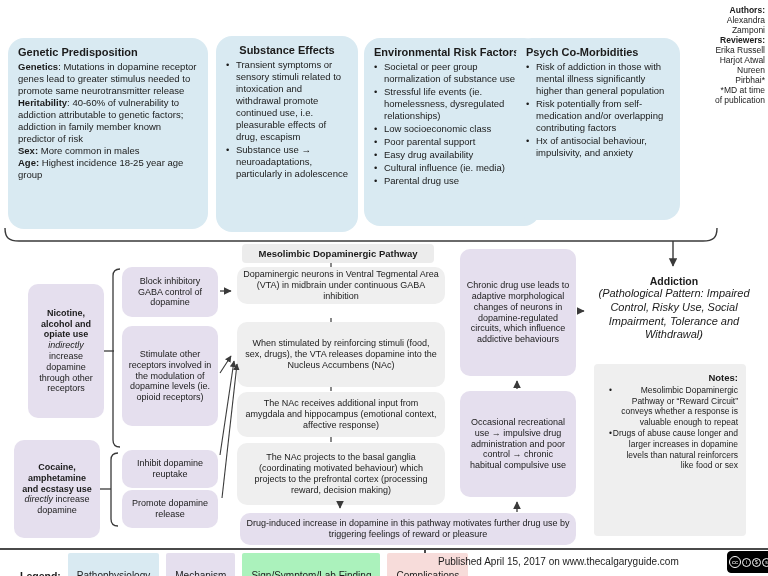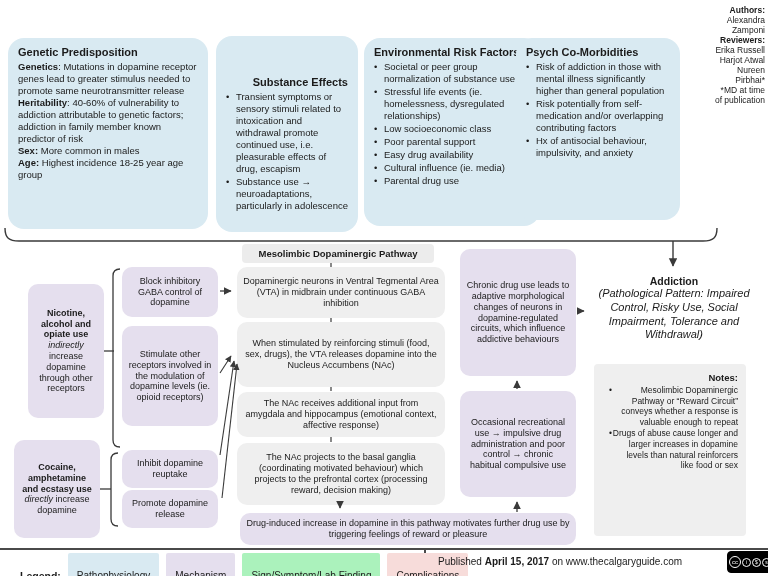--- a/index.html
+++ b/index.html
@@ -8,21 +8,21 @@
   
   .page-title{position:absolute;left:8px;top:4px;font-size:20px;font-weight:bold;letter-spacing:-0.2px;}
   .page-title .ital{font-style:italic;}
   .credits{position:absolute;right:3px;top:5px;width:75px;text-align:right;font-size:8.5px;line-height:1.18;}
   .credits .b{font-weight:bold;}
   .credits .i{}
   
   .tbox{position:absolute;background:#d9eaf2;border-radius:16px;padding:8px 10px;box-sizing:border-box;
         font-size:9.5px;line-height:1.26;}
   .tbox .ttl{font-weight:bold;font-size:11px;margin-bottom:1px;}
-  .tbox .ttl.center{text-align:right;margin-top:32px;}
+  .tbox .ttl.center{text-align:center;}
   .seg b{font-weight:bold;}
   .bul{display:flex;margin-bottom:1px;}
   .bul .dot{width:10px;flex:none;}
   
   .fbox{position:absolute;border-radius:10px;padding:4px 6px;box-sizing:border-box;
         display:flex;align-items:center;justify-content:center;text-align:center;
         font-size:9px;line-height:1.2;}
   .lav{background:#e5dfee;}
   .gray{background:#efefef;}
   .pathhdr{position:absolute;background:#ececec;border-radius:4px;display:flex;align-items:center;
@@ -39,21 +39,21 @@
   .legend-line{position:absolute;left:0;top:548px;width:768px;height:2px;background:#4a4a4a;}
   .legend-divider{position:absolute;left:424px;top:550px;width:2px;height:26px;background:#4a4a4a;}
   .legend{position:absolute;left:20px;top:553px;display:flex;align-items:center;gap:7px;font-size:10px;}
   .legend .lab{font-weight:bold;font-size:10.5px;}
   .chip{padding:17px 9px;border-radius:2px;white-space:nowrap;}
   .chip.c0{background:#d9eaf2;}
   .chip.c1{background:#e5dfee;}
   .chip.c2{background:#abf2bc;}
   .chip.c3{background:#f7dcda;}
   .published{position:absolute;left:438px;top:556px;font-size:10px;white-space:nowrap;}
-  .published b{font-weight:bold;}
+  .published b{font-weight:normal;}
   .cc-badge{position:absolute;left:727px;top:551px;width:46px;height:22px;background:#000;border:1.5px solid #000;
             border-radius:4px;display:flex;align-items:center;justify-content:center;gap:1px;box-sizing:border-box;}
   .cc-badge .cir{width:9px;height:9px;border-radius:50%;border:1px solid #fff;color:#fff;font-size:5px;
                  display:flex;align-items:center;justify-content:center;line-height:1;box-sizing:border-box;}
 </style>
 </head>
 <body>
 
 <div id="canvas">
 
@@ -160,21 +160,21 @@
   </div>
 
   <div class="fbox lav" style="left:122px;top:490px;width:96px;height:38px;">
     <div>Promote dopamine release</div>
   </div>
 
   <div class="pathhdr" style="left:242px;top:244px;width:192px;height:19px;">
     <span>Mesolimbic Dopaminergic Pathway</span>
   </div>
 
-  <div class="fbox gray" style="left:237px;top:267px;width:208px;height:51px;">
+  <div class="fbox gray" style="left:237px;top:267px;width:208px;height:37px;">
     <div>Dopaminergic neurons in Ventral Tegmental Area (VTA) in midbrain under continuous GABA inhibition</div>
   </div>
 
   <div class="fbox gray" style="left:237px;top:322px;width:208px;height:65px;">
     <div>When stimulated by reinforcing stimuli (food, sex, drugs), the VTA releases dopamine into the Nucleus Accumbens (NAc)</div>
   </div>
 
   <div class="fbox gray" style="left:237px;top:392px;width:208px;height:45px;">
     <div>The NAc receives additional input from amygdala and hippocampus (emotional context, affective response)</div>
   </div>

